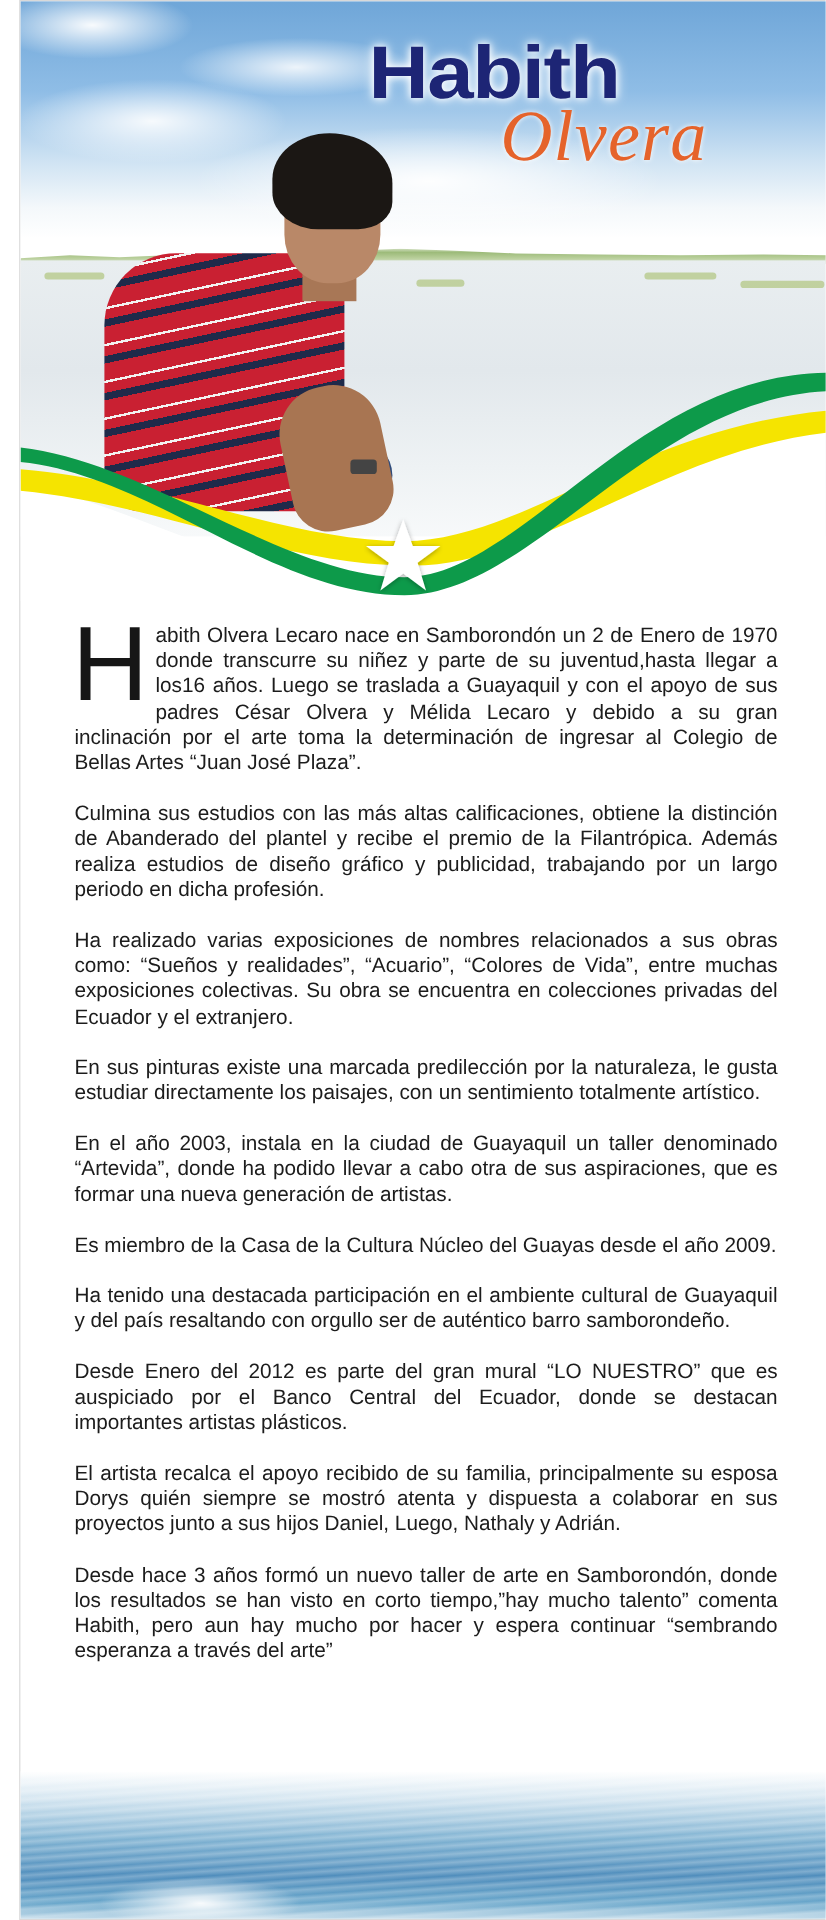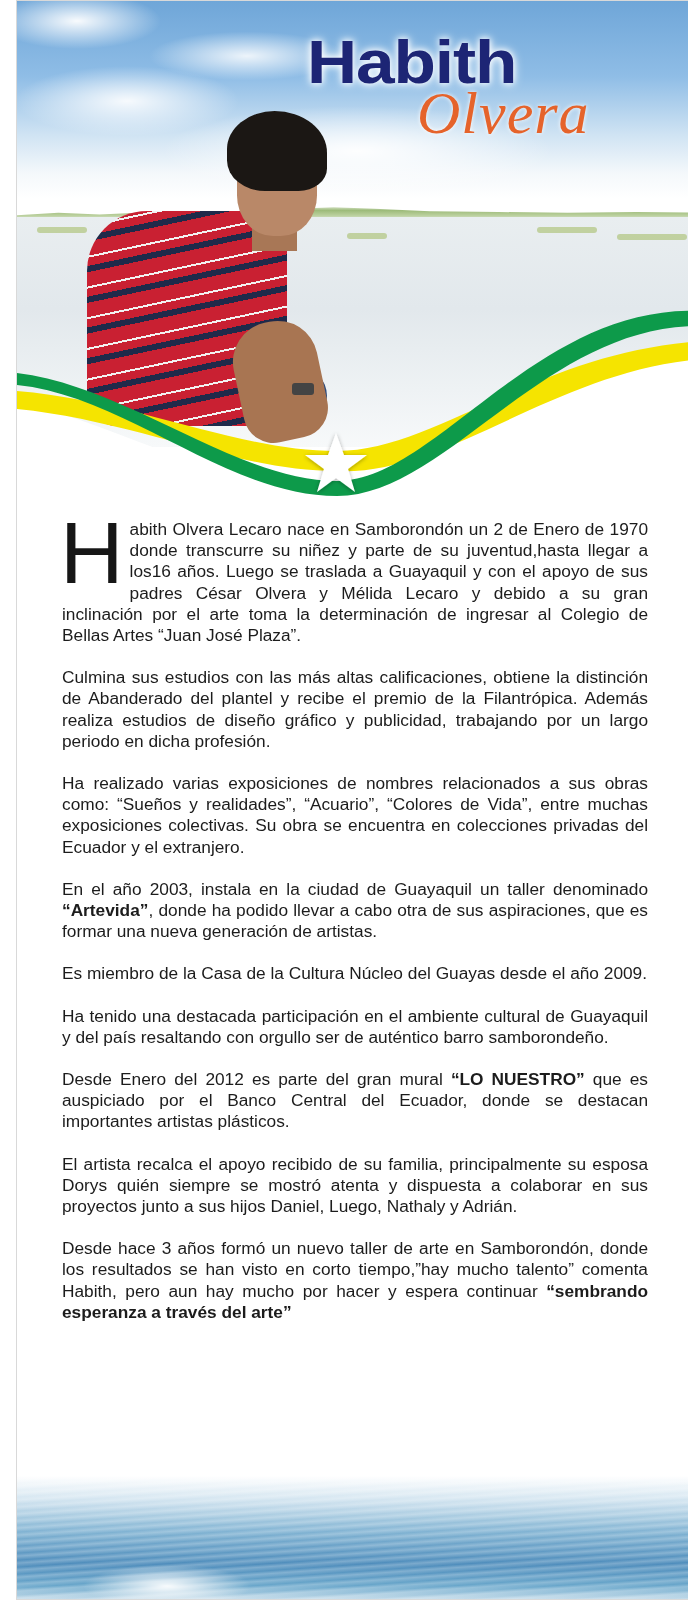--- a/index.html
+++ b/index.html
@@ -44,21 +44,21 @@
     text-shadow: 0 0 6px #ffffff, 0 0 10px #ffffff; transform:scaleX(1.12); transform-origin:left; }
   .title-last { position:absolute; left:110px; top:58px; font-family:"Liberation Serif", serif; font-style:italic; font-size:60px; color:#e5632b; line-height:56px; letter-spacing:1px;
     text-shadow: 0 0 4px #ffffff; }
 
   .ribbons { position:absolute; left:0; top:280px; width:688px; height:220px; }
   .star { position:absolute; left:286px; top:430px; width:66px; height:64px; }
 
   
   .content { position:absolute; left:45px; top:518px; width:586px; font-family:"Liberation Sans", sans-serif; font-size:17.3px; line-height:21.2px; color:#1c1c1c; }
   .para { text-align:justify; margin-bottom:21px; }
-  .para b { font-weight:bold; }
+  .para b { font-weight:normal; }
   .dropcap { float:left; font-family:"Liberation Sans", sans-serif; font-size:88px; line-height:64px; height:64px; margin:2px 6px 0 -2px; color:#161616; }
 
   .footer-water { position:absolute; left:0; top:1475px; width:688px; height:125px;
     background:
       radial-gradient(ellipse 120px 30px at 150px 110px, rgba(255,255,255,0.95), rgba(255,255,255,0) 70%),
       repeating-linear-gradient(176deg, rgba(255,255,255,0.0) 0px, rgba(255,255,255,0.25) 3px, rgba(255,255,255,0) 7px),
       linear-gradient(180deg, rgba(255,255,255,1) 0%, #d5e6f1 18%, #7fb2d2 45%, #4f8dbc 70%, #6aa7cb 88%, #cfe2ee 100%);
   }
 </style>
 </head>
@@ -111,20 +111,21 @@
 
   <div class="footer-water"></div>
 
   <div class="content">
     <div class="para"><span class="dropcap">H</span><span>abith Olvera Lecaro nace en Samborondón un 2 de Enero de 1970 donde transcurre su niñez y parte de su juventud,hasta llegar a los16 años. Luego se traslada a Guayaquil y con el apoyo de sus padres César Olvera y Mélida Lecaro y debido a su gran inclinación por el  arte toma la determinación de ingresar al Colegio de Bellas Artes “Juan José Plaza”.</span></div>
 
     <div class="para"><span>Culmina sus estudios con las más altas calificaciones, obtiene la distinción de Abanderado del plantel y recibe el premio de la Filantrópica. Además realiza estudios de diseño gráfico y publicidad, trabajando por un largo periodo en dicha profesión.</span></div>
 
     <div class="para"><span>Ha realizado varias exposiciones de nombres relacionados a sus obras como: “Sueños y realidades”, “Acuario”, “Colores de Vida”, entre muchas exposiciones colectivas. Su obra se encuentra en colecciones privadas del Ecuador y el extranjero.</span></div>
 
+    <div class="para"><span>En sus pinturas existe una marcada predilección por la naturaleza, le gusta estudiar directamente los paisajes, con un sentimiento totalmente  artístico.</span></div>
 
     <div class="para"><span>En el año 2003, instala en la ciudad de Guayaquil un taller denominado </span><b>“Artevida”</b><span>, donde ha podido llevar a cabo otra de sus aspiraciones, que es formar una nueva generación de artistas.</span></div>
 
     <div class="para"><span>Es miembro de la Casa de la Cultura Núcleo del Guayas desde el año 2009.</span></div>
 
     <div class="para"><span>Ha tenido una destacada participación en el ambiente cultural de Guayaquil y del país resaltando con orgullo ser de auténtico barro samborondeño.</span></div>
 
     <div class="para"><span>Desde Enero del 2012 es parte del gran mural </span><b>“LO NUESTRO”</b><span> que es auspiciado por el Banco Central del Ecuador, donde se destacan  importantes artistas  plásticos.</span></div>
 
     <div class="para"><span>El artista recalca el apoyo recibido de su familia, principalmente su esposa Dorys quién siempre se mostró  atenta y dispuesta a colaborar en sus proyectos junto a sus hijos Daniel, Luego, Nathaly y Adrián.</span></div>

